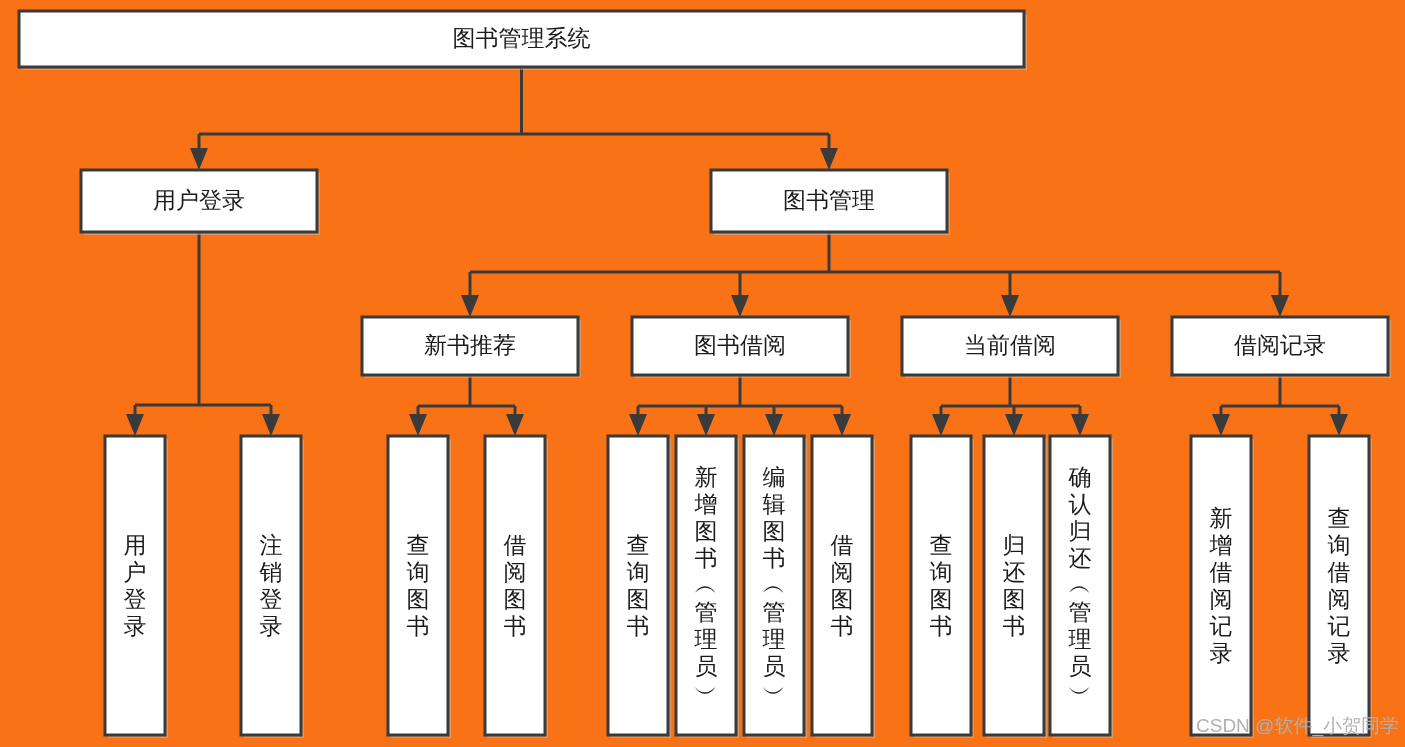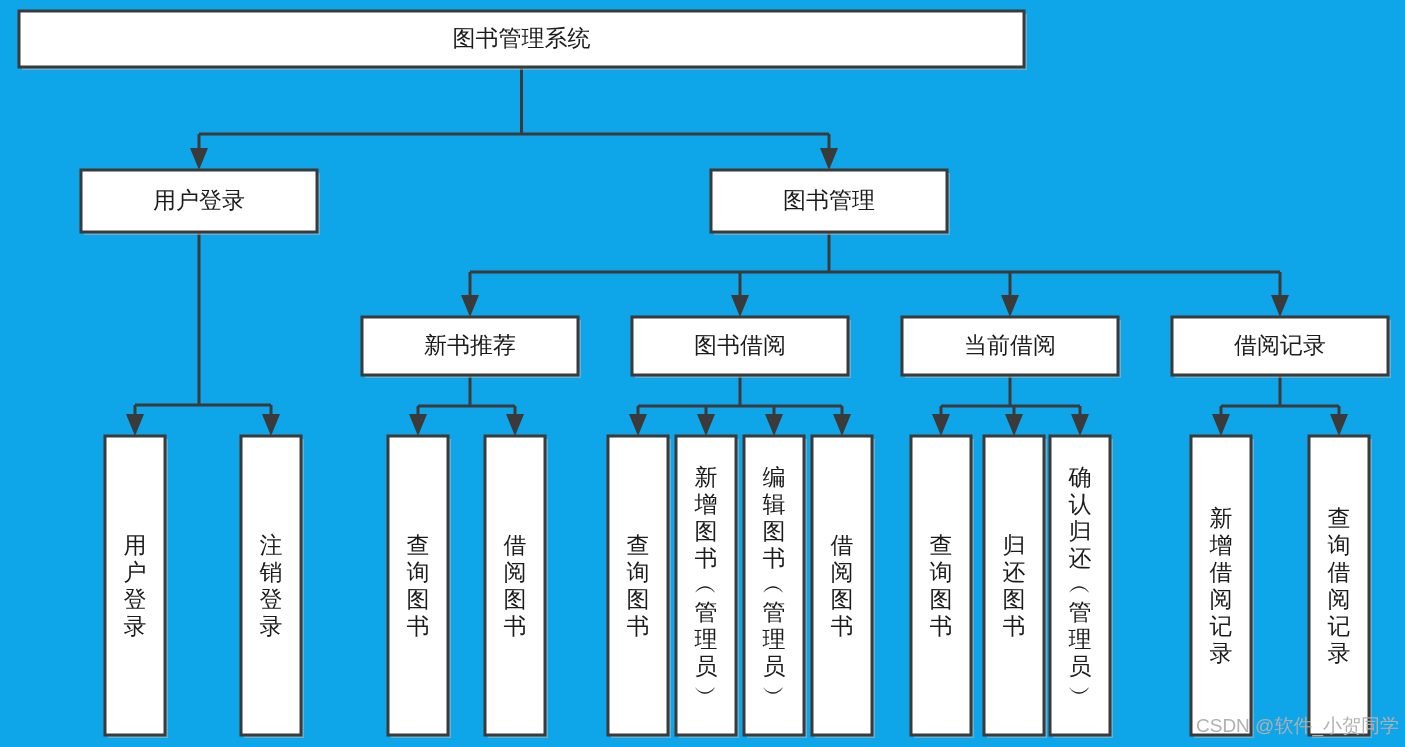--- a/index.html
+++ b/index.html
@@ -8,21 +8,21 @@
     padding: 0;
     background: #ffffff;
   }
   body {
     font-family: "Liberation Sans", "DejaVu Sans", sans-serif;
   }
   #diagram-root {
     position: relative;
     width: 1405px;
     height: 747px;
-    background: #0ea5e9;
+    background: #f97316;
     overflow: hidden;
   }
   svg.tree-canvas {
     position: absolute;
     left: 0;
     top: 0;
     width: 1405px;
     height: 747px;
     display: block;
   }

